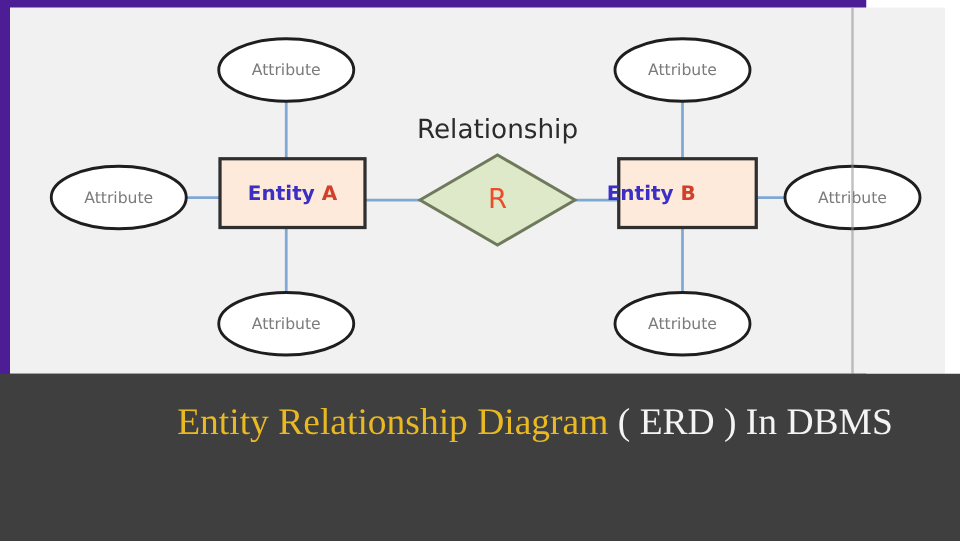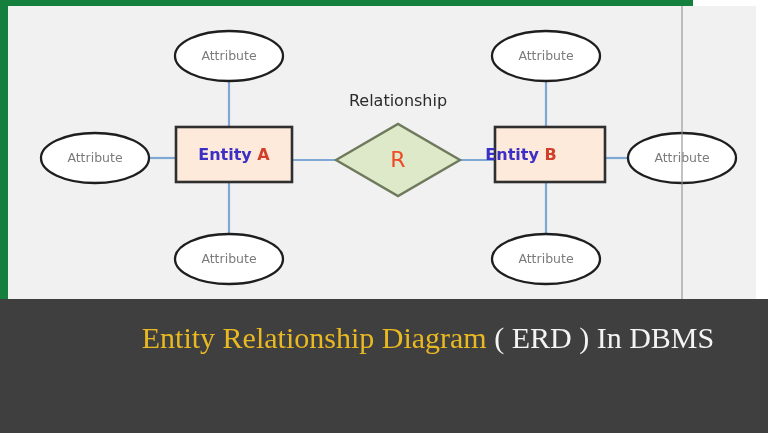--- a/index.html
+++ b/index.html
@@ -11,21 +11,21 @@
     width: 768px;
     height: 433px;
     overflow: hidden;
     font-family: "Liberation Sans", sans-serif;
   }
 
   #page {
     position: relative;
     width: 693px;
     height: 433px;
-    background: #15803d;
+    background: #4c1d95;
   }
 
   
   #canvas {
     position: absolute;
     left: 8px;
     top: 6px;
     width: 748px;
     height: 293px;
     background: #f1f1f1;
@@ -58,21 +58,21 @@
     font-family: "DejaVu Sans", sans-serif;
   }
   .entity-word { color: #3b2fc4; }
   .entity-letter { color: #d2402c; }
   .rel-letter {
     font-size: 22px;
     color: #ef4a2a;
     font-family: "DejaVu Sans", sans-serif;
   }
   .rel-caption {
-    font-size: 16px;
+    font-size: 21px;
     color: #2b2b2b;
     font-family: "DejaVu Sans", sans-serif;
   }
 
   
   #banner {
     position: absolute;
     left: 0;
     top: 299px;
     width: 768px;

